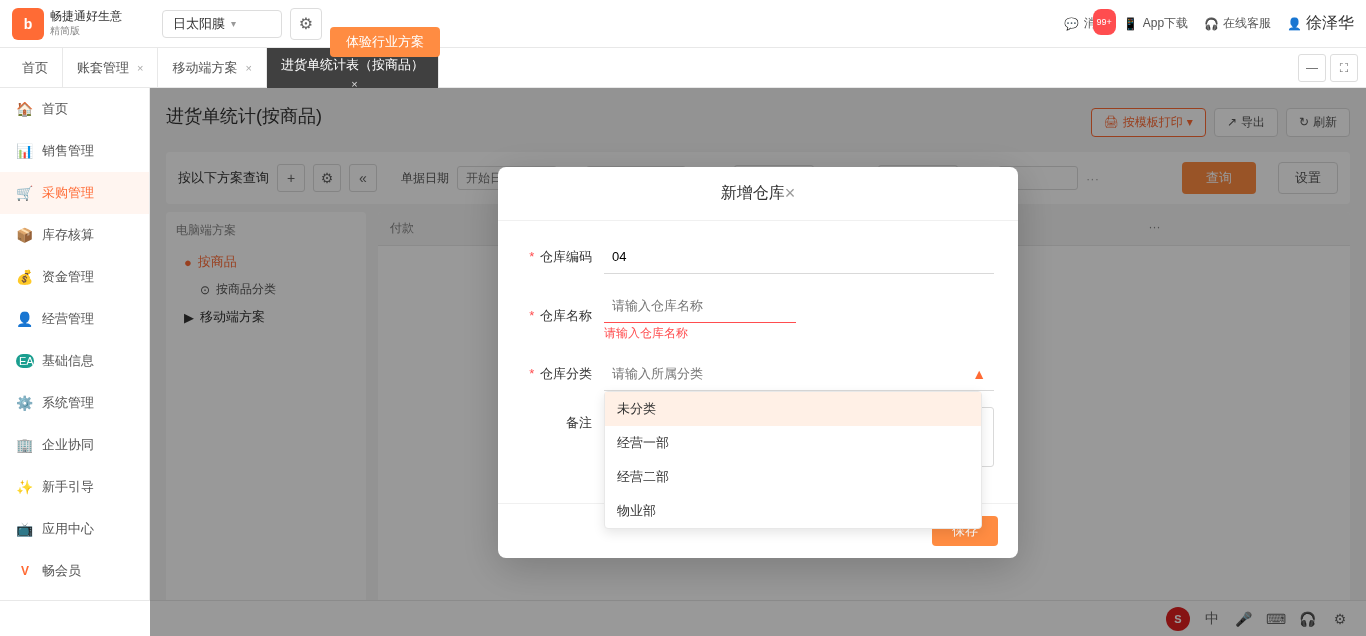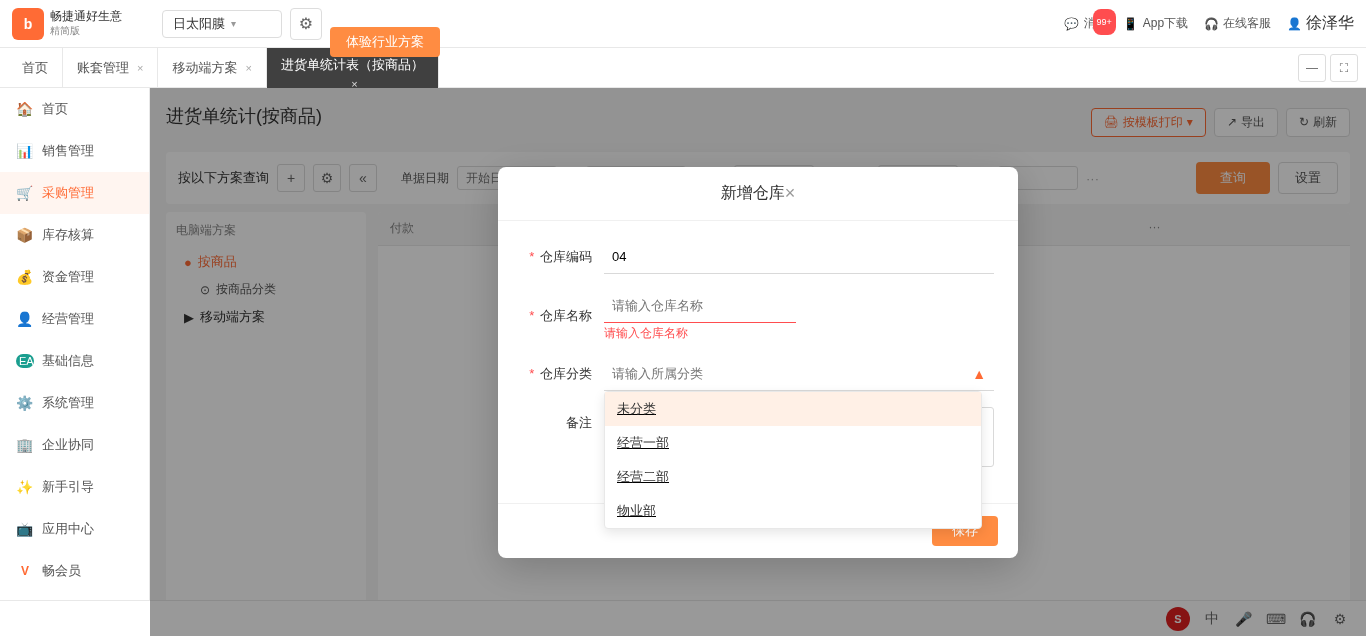--- a/index.html
+++ b/index.html
@@ -264,21 +264,20 @@
       font-size: 13px; line-height: 24px;
     }
     .category-arrow {
       color: #ff6b35; font-size: 14px; cursor: pointer;
     }
     .dropdown-list {
       position: absolute; top: 100%; left: 0; right: 12px;
       background: #fff; border: 1px solid #e8e8e8;
       border-radius: 4px; box-shadow: 0 4px 12px rgba(0,0,0,0.1);
       z-index: 200;
-      text-decoration: underline;
     }
     .dropdown-item {
       padding: 8px 12px; cursor: pointer; font-size: 13px; color: #333;
     }
     .dropdown-item.selected { background: #fff0e6; }
 
     
     .bottom-bar {
       position: fixed; bottom: 0; left: 0; right: 0;
       height: 36px; background: #fff; border-top: 1px solid #e8e8e8;
@@ -449,21 +448,21 @@
 
       <span style="color:#555; font-size:12px;">单据状态</span>
       <select class="filter-select" style="width:80px;">
         <option></option>
       </select>
 
       <span style="color:#555; font-size:12px;">商品</span>
       <input class="filter-input" style="width: 80px;">
       <span style="color:#aaa;">···</span>
 
-      <div style="margin-left:auto; display:flex; gap:8px;padding-left:39px;">
+      <div style="margin-left:auto; display:flex; gap:22px;padding-left:39px;">
         <button class="btn-query" style="padding:6px 24px; background:#ff8c42; color:white; border:none; border-radius:4px; cursor:pointer; font-size:13px;">查询</button>
         <button class="btn-settings" style="padding:6px 16px; border:1px solid #ddd; border-radius:4px; background:#fff; color:#555; font-size:13px; cursor:pointer;">设置</button>
       </div>
     </div>
 
     <div class="content-body">
       <div class="left-panel">
         <div class="left-panel-title">电脑端方案</div>
         <div class="scheme-item active">
           <span style="color:#ff6b35;">●</span>

